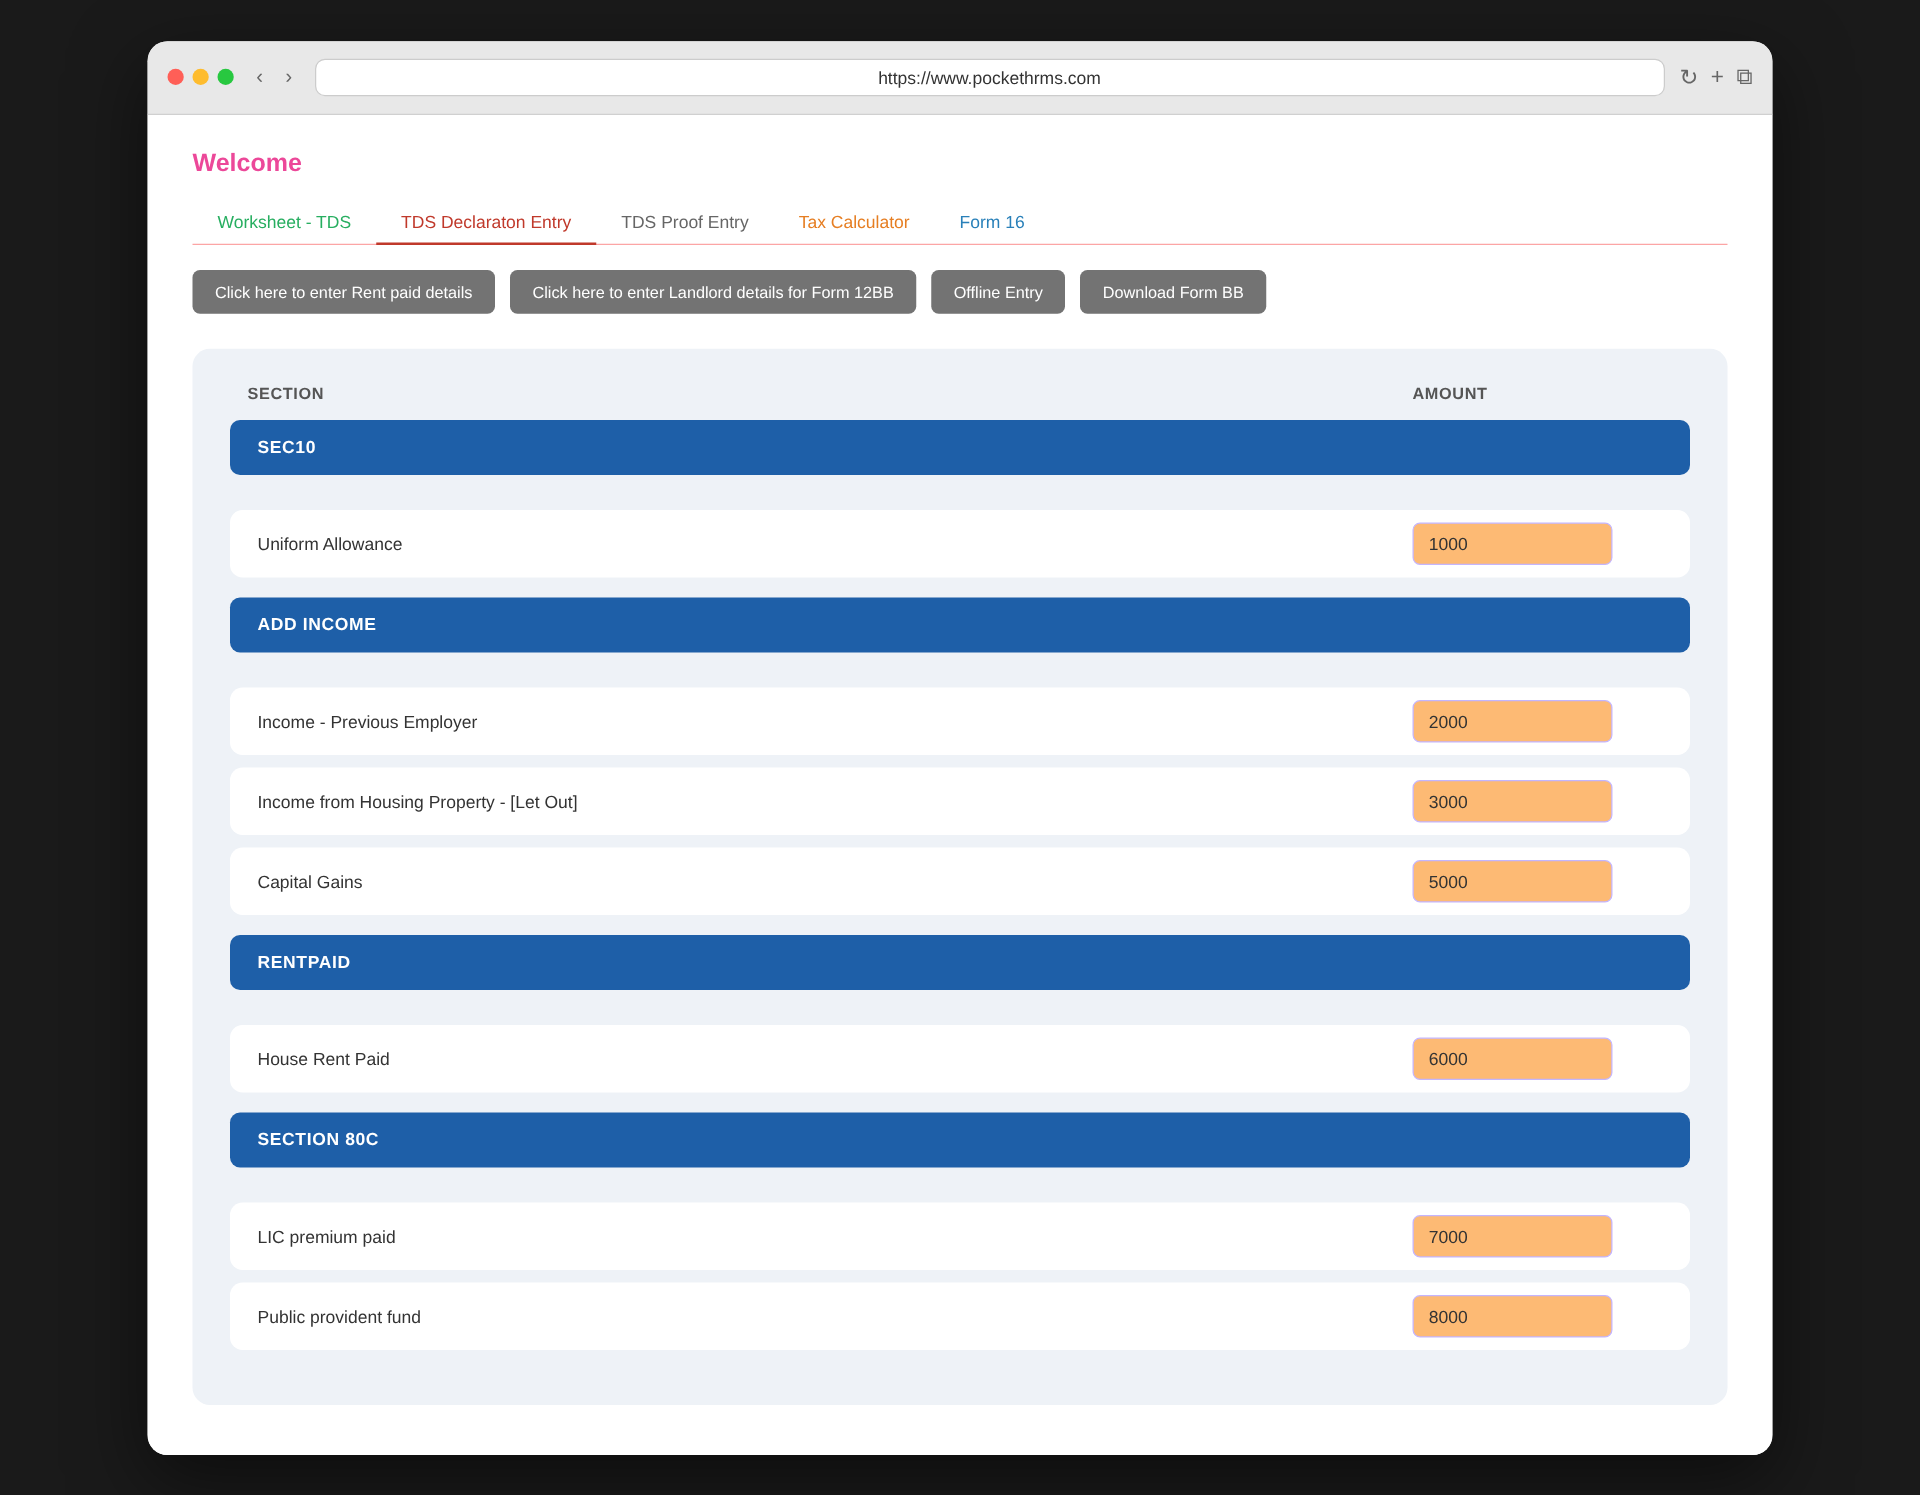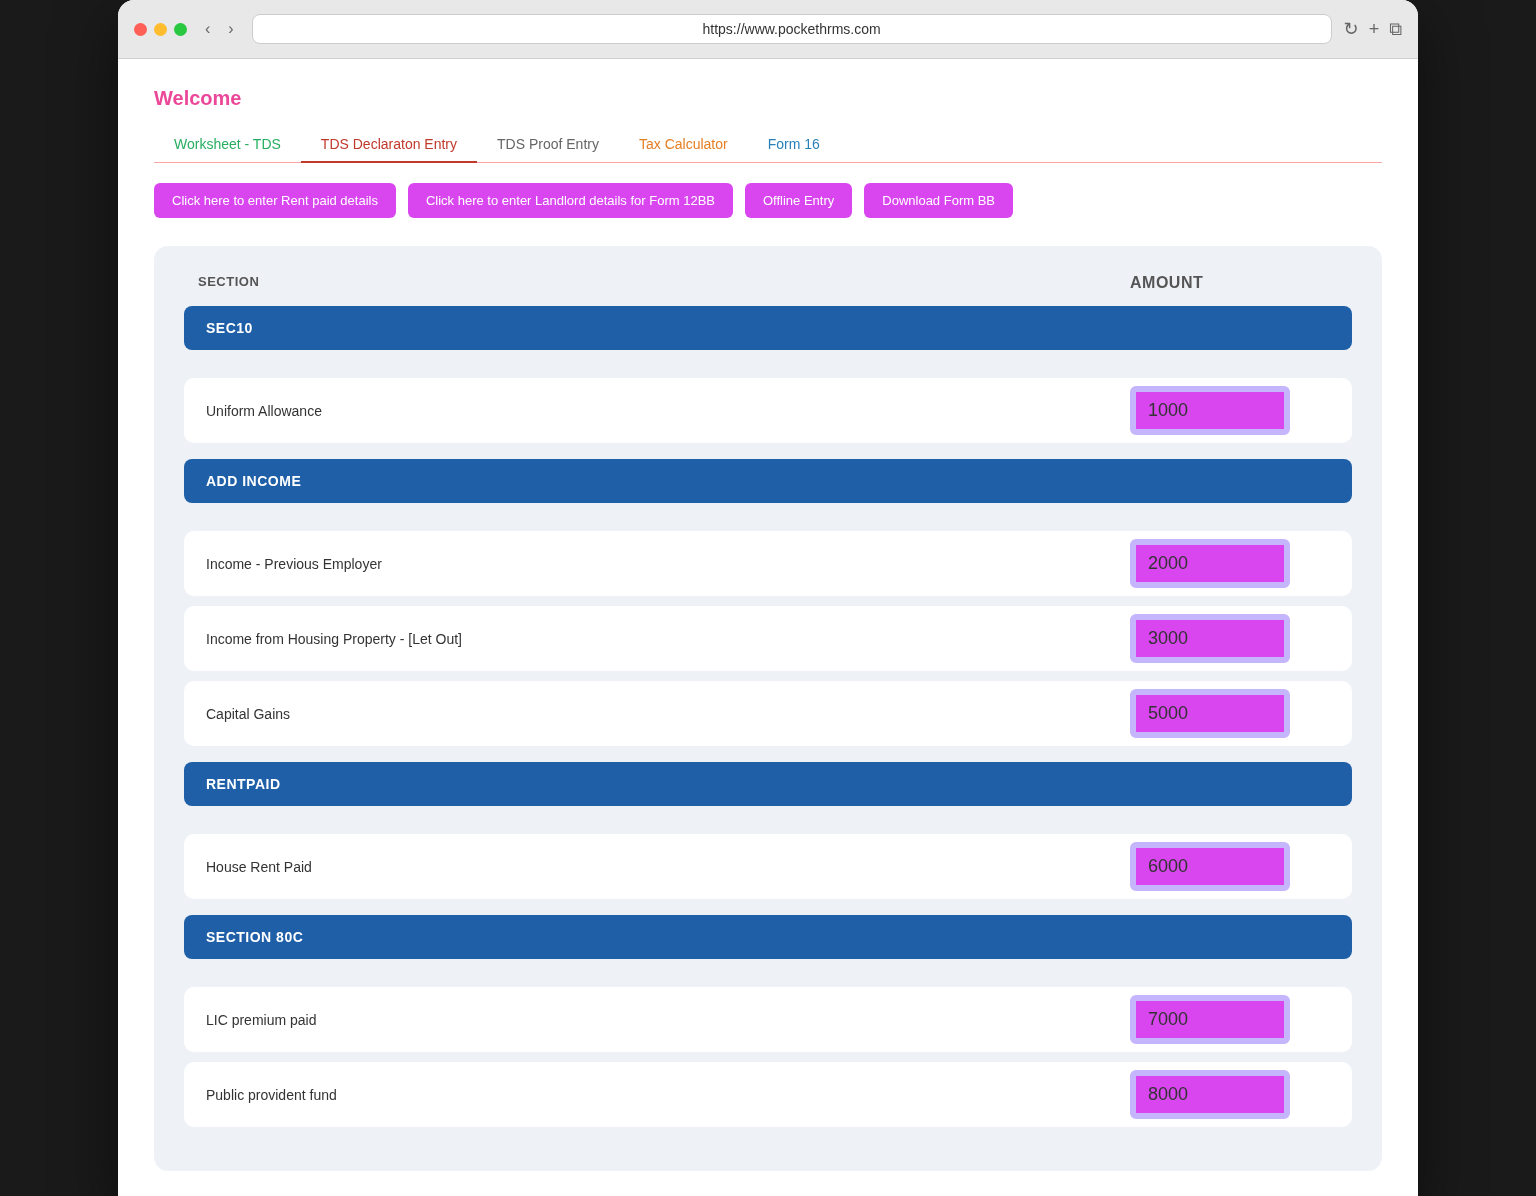--- a/index.html
+++ b/index.html
@@ -118,21 +118,21 @@
     .tab.green { color: #27ae60; }
     .tab.orange { color: #e67e22; }
     .tab.blue { color: #2980b9; }
     .action-buttons {
       display: flex;
       gap: 12px;
       flex-wrap: wrap;
       margin-bottom: 28px;
     }
     .action-btn {
-      background: #d946ef;
+      background: #737373;
       color: white;
       border: none;
       border-radius: 6px;
       padding: 10px 18px;
       font-size: 13px;
       font-weight: 500;
       cursor: pointer;
       white-space: nowrap;
     }
     .main-card {
@@ -148,21 +148,21 @@
     .col-section {
       flex: 1;
       font-size: 13px;
       font-weight: 600;
       color: #555;
       letter-spacing: 0.5px;
       text-transform: uppercase;
     }
     .col-amount {
       width: 220px;
-      font-size: 16px;
+      font-size: 13px;
       font-weight: 600;
       color: #555;
       letter-spacing: 0.5px;
       text-transform: uppercase;
       text-align: left;
       padding-left: 12px;
     }
     .section-header {
       background: #1e5fa8;
       border-radius: 8px;
@@ -188,25 +188,25 @@
       flex: 1;
       font-size: 14px;
       color: #333;
       padding: 14px 8px;
     }
     .row-amount-wrapper {
       width: 220px;
       padding: 8px 0 8px 12px;
     }
     .amount-input {
-      background: #d946ef;
-      border: 6px solid #c4b5fd;
+      background: #fdba74;
+      border: 1px solid #c4b5fd;
       border-radius: 6px;
       padding: 8px 12px;
-      font-size: 18px;
+      font-size: 14px;
       color: #333;
       width: 160px;
       outline: none;
     }
     .section-group {
       margin-bottom: 16px;
     }
   </style>
 </head>
 <body>

